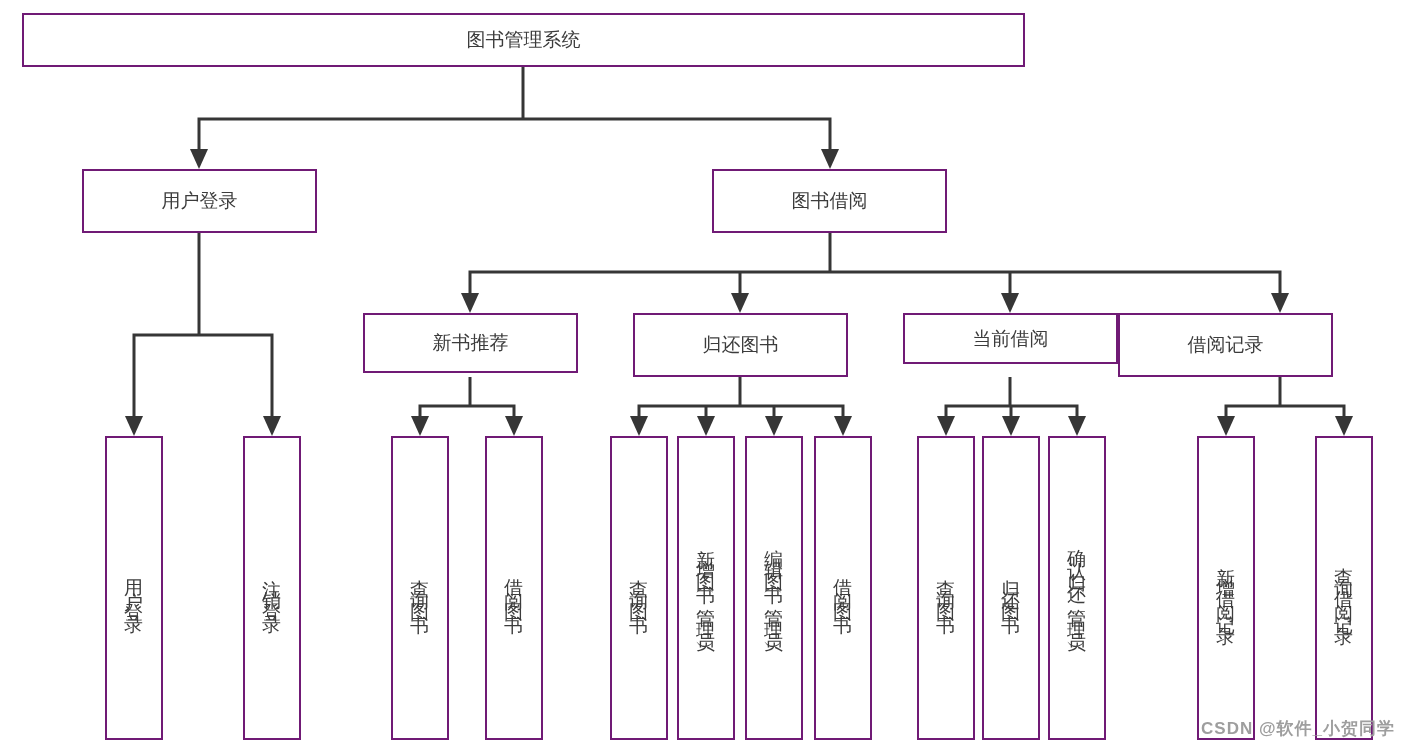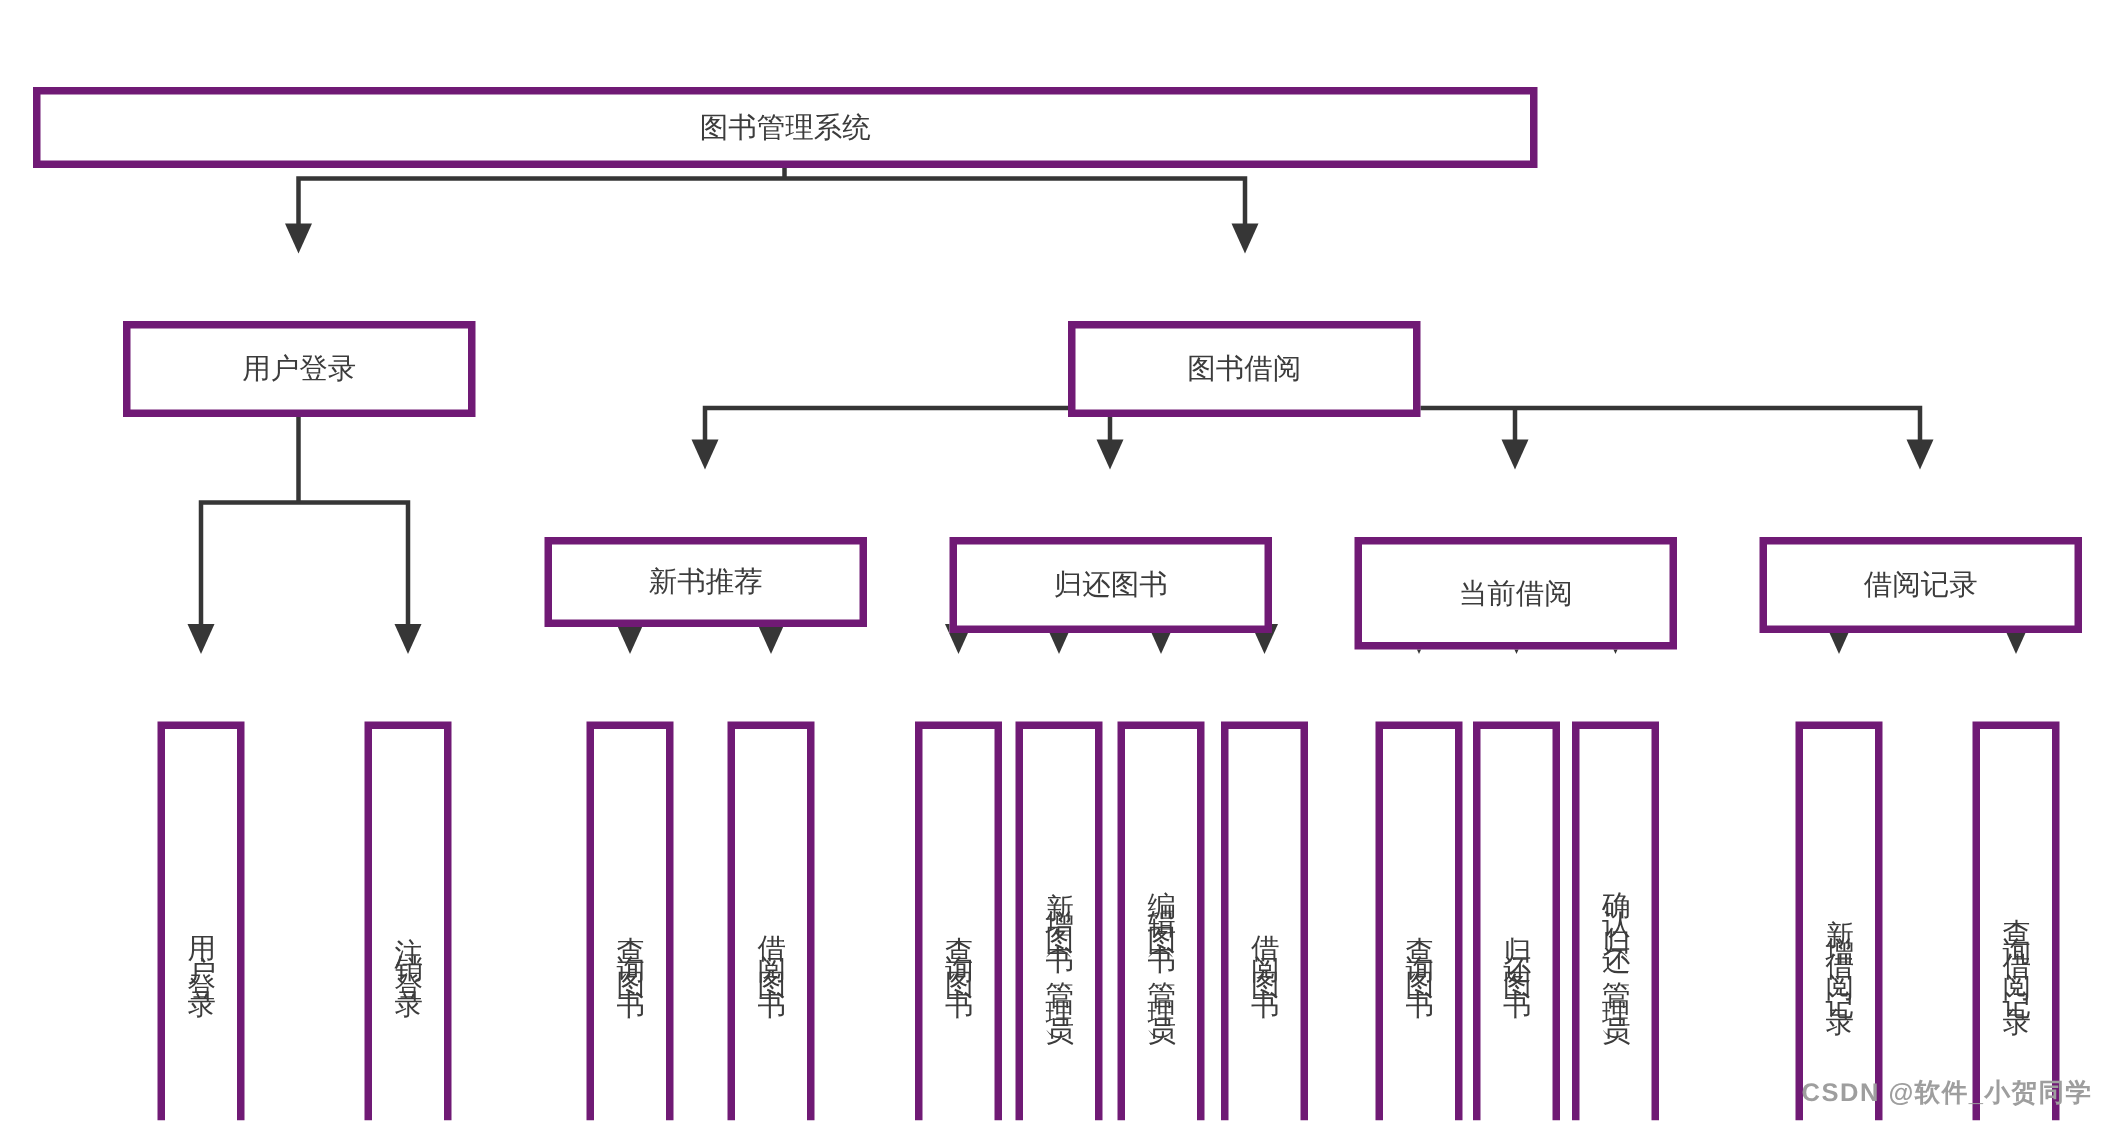--- a/index.html
+++ b/index.html
@@ -7,28 +7,27 @@
     position:relative;
     width:1405px;height:747px;
     background:#ffffff;
     font-family:"Liberation Sans","DejaVu Sans",sans-serif;
     overflow:hidden;
   }
   .connectors{position:absolute;left:0;top:0;}
   .box{
     position:absolute;
     box-sizing:border-box;
-    border:5px solid #701a75;
+    border:2px solid #701a75;
     background:#ffffff;
     display:flex;align-items:center;justify-content:center;
     color:#3c3c3c;
     font-size:19px;
     text-align:left;
     white-space:nowrap;
-    margin-top:45px;
   }
   .leaf{
     writing-mode:vertical-rl;
     text-orientation:mixed;
     letter-spacing:12px;
     white-space:normal;
     line-height:1;
   }
   .watermark{
     position:absolute;
@@ -96,22 +95,22 @@
     </g>
   </svg>
 
   <div class="box" style="left:22px;top:13px;width:1003px;height:54px">图书管理系统</div>
 
   <div class="box" style="left:82px;top:169px;width:235px;height:64px">用户登录</div>
   <div class="box" style="left:712px;top:169px;width:235px;height:64px">图书借阅</div>
 
   <div class="box" style="left:363px;top:313px;width:215px;height:60px">新书推荐</div>
   <div class="box" style="left:633px;top:313px;width:215px;height:64px">归还图书</div>
-  <div class="box" style="left:903px;top:313px;width:215px;height:75px">当前借阅</div>
-  <div class="box" style="left:1173px;top:313px;width:215px;height:64px">借阅记录</div>
+  <div class="box" style="left:903px;top:313px;width:215px;height:51px">当前借阅</div>
+  <div class="box" style="left:1118px;top:313px;width:215px;height:64px">借阅记录</div>
 
   <div class="box leaf" style="left:105px;top:436px;width:58px;height:304px">用户登录</div>
   <div class="box leaf" style="left:243px;top:436px;width:58px;height:304px">注销登录</div>
 
   <div class="box leaf" style="left:391px;top:436px;width:58px;height:304px">查询图书</div>
   <div class="box leaf" style="left:485px;top:436px;width:58px;height:304px">借阅图书</div>
 
   <div class="box leaf" style="left:610px;top:436px;width:58px;height:304px">查询图书</div>
   <div class="box leaf" style="left:677px;top:436px;width:58px;height:304px">新增图书（管理员）</div>
   <div class="box leaf" style="left:745px;top:436px;width:58px;height:304px">编辑图书（管理员）</div>

